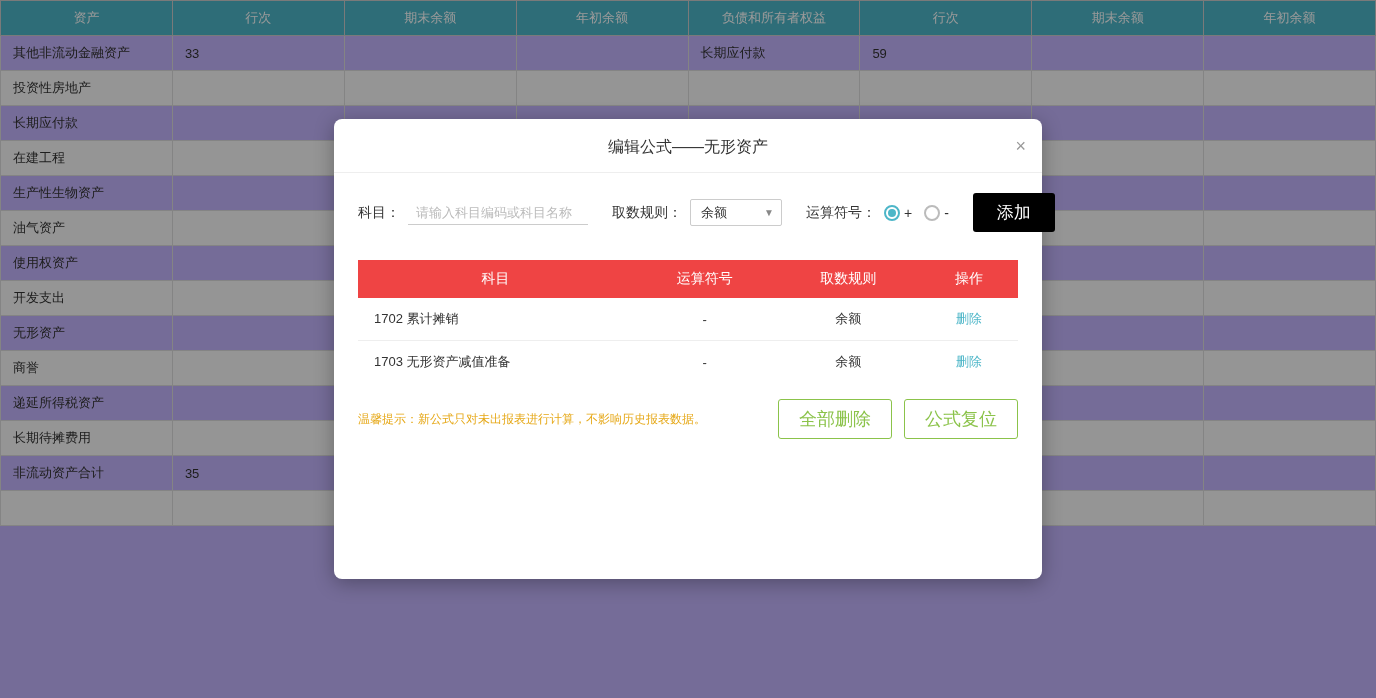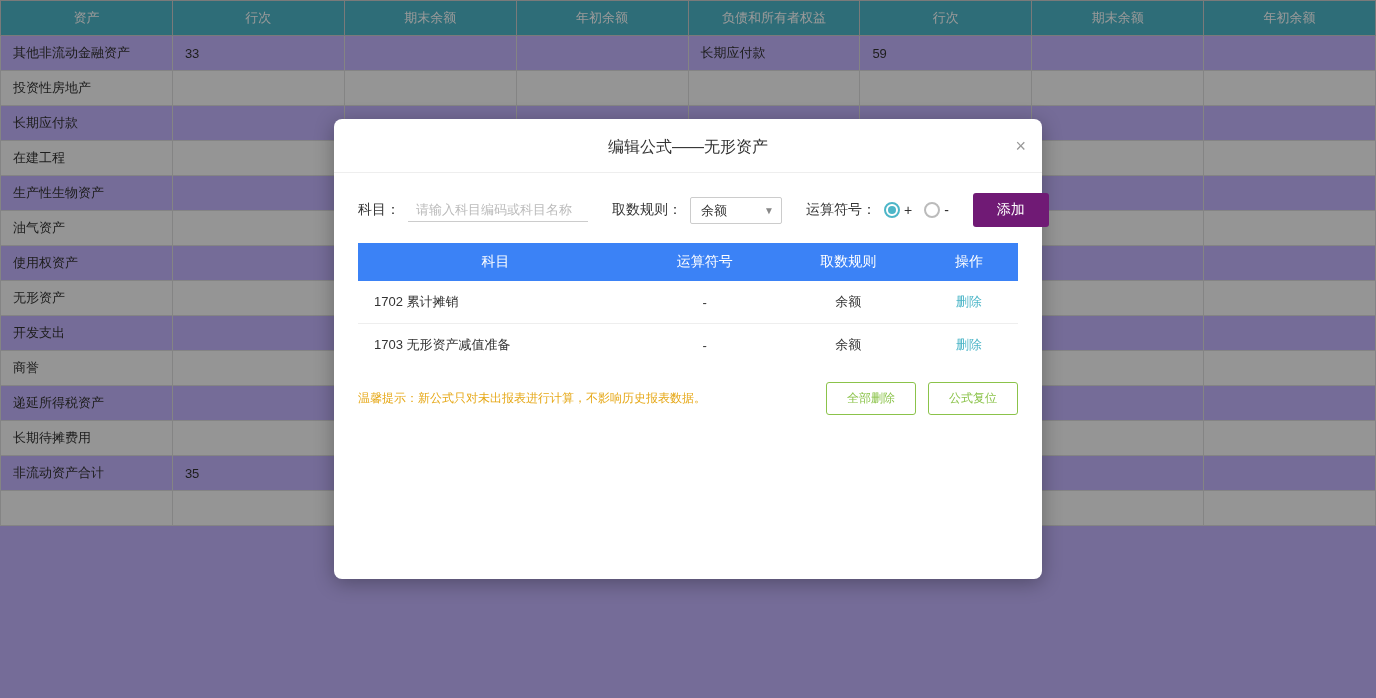--- a/index.html
+++ b/index.html
@@ -98,21 +98,21 @@
       font-size: 18px;
       background: none;
       border: none;
       line-height: 1;
     }
 
     
     .form-row {
       display: flex;
       align-items: center;
-      padding: 20px 24px 16px;
+      padding: 20px 24px 28px;
       gap: 24px;
     }
 
     .form-group {
       display: flex;
       align-items: center;
       gap: 8px;
     }
 
     .form-label {
@@ -201,43 +201,43 @@
       border-color: #bbb;
     }
 
     .radio-label {
       font-size: 14px;
       color: #333;
     }
 
     
     .btn-add {
-      background: #701a75;
+      background: #000000;
       color: #fff;
       border: none;
       border-radius: 3px;
       padding: 8px 24px;
-      font-size: 14px;
+      font-size: 17px;
       cursor: pointer;
       margin-left: auto;
       white-space: nowrap;
     }
 
     
     .modal-table-wrapper {
       padding: 0 24px;
     }
 
     .modal-table {
       width: 100%;
       border-collapse: collapse;
     }
 
     .modal-table thead tr {
-      background: #3b82f6;
+      background: #ef4444;
     }
 
     .modal-table thead th {
       color: #fff;
       padding: 10px 16px;
       font-weight: normal;
       font-size: 14px;
       text-align: center;
     }
 
@@ -286,21 +286,21 @@
       display: flex;
       gap: 12px;
     }
 
     .btn-outline {
       border: 1px solid #8bc34a;
       color: #8bc34a;
       background: #fff;
       border-radius: 3px;
       padding: 7px 20px;
-      font-size: 12px;
+      font-size: 18px;
       cursor: pointer;
     }
   </style>
 </head>
 <body>
 
 <div class="bg-table-wrapper">
   <table class="bg-table">
     <thead>
       <tr id="bg-header-row">
@@ -379,31 +379,31 @@
           <td>使用权资产</td>
           <td></td>
           <td></td>
           <td></td>
           <td></td>
           <td></td>
           <td></td>
           <td></td>
         </tr>
         <tr>
+          <td>开发支出</td>
+          <td></td>
+          <td></td>
+          <td></td>
+          <td></td>
+          <td></td>
+          <td></td>
+          <td></td>
+        </tr>
+        <tr>
           <td>无形资产</td>
-          <td></td>
-          <td></td>
-          <td></td>
-          <td></td>
-          <td></td>
-          <td></td>
-          <td></td>
-        </tr>
-        <tr>
-          <td>开发支出</td>
           <td></td>
           <td></td>
           <td></td>
           <td></td>
           <td></td>
           <td></td>
           <td></td>
         </tr>
         <tr>
           <td>商誉</td>

